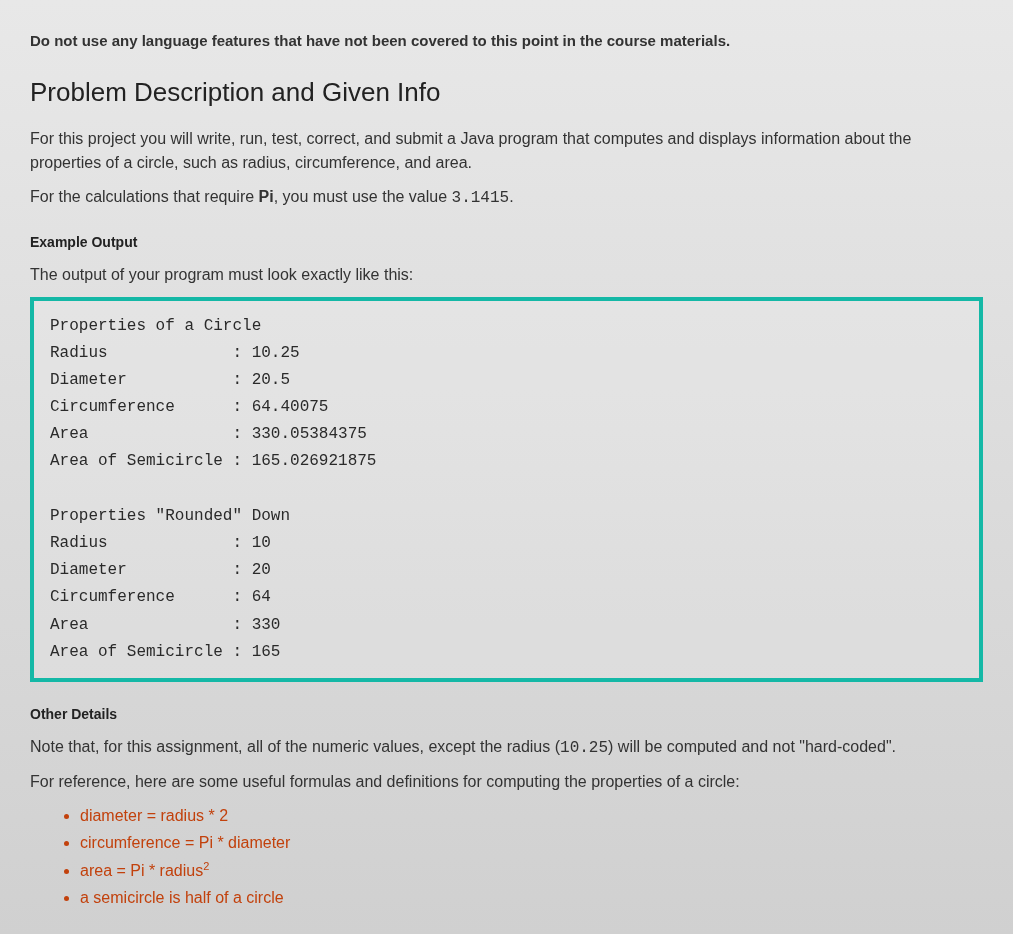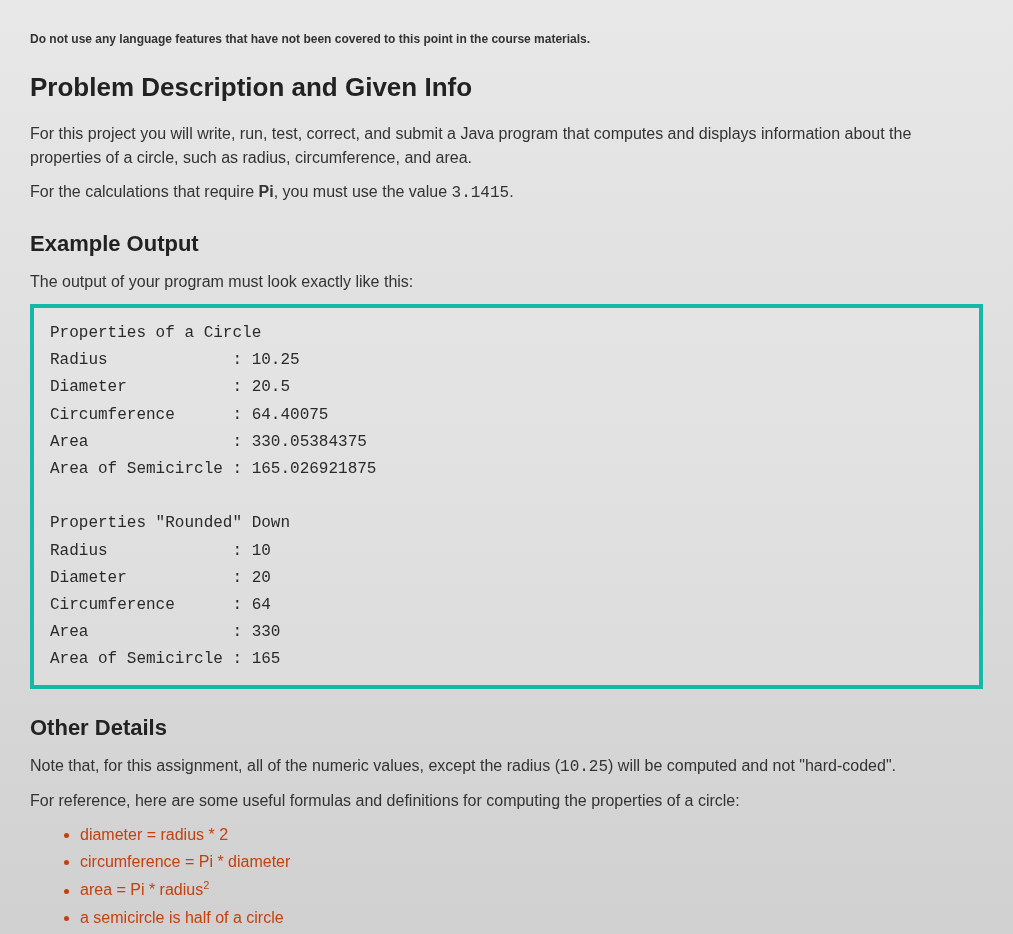--- a/index.html
+++ b/index.html
@@ -5,32 +5,32 @@
     body {
       font-family: Arial, Helvetica, sans-serif;
       background: linear-gradient(to bottom, #e8e8e8, #d0d0d0);
       margin: 0;
       padding: 30px 30px 10px 30px;
       color: #2a2a2a;
       line-height: 1.5;
     }
     .note-top {
       font-weight: bold;
-      font-size: 12px;
+      font-size: 15px;
       margin-bottom: 20px;
       color: #333;
     }
     h1 {
       font-size: 26px;
-      font-weight: bold;
+      font-weight: normal;
       margin: 20px 0 15px 0;
       color: #222;
     }
     h2 {
-      font-size: 22px;
+      font-size: 14px;
       font-weight: bold;
       margin: 22px 0 10px 0;
       color: #222;
     }
     p {
       font-size: 16px;
       margin: 10px 0;
       color: #333;
     }
     .mono-inline {

